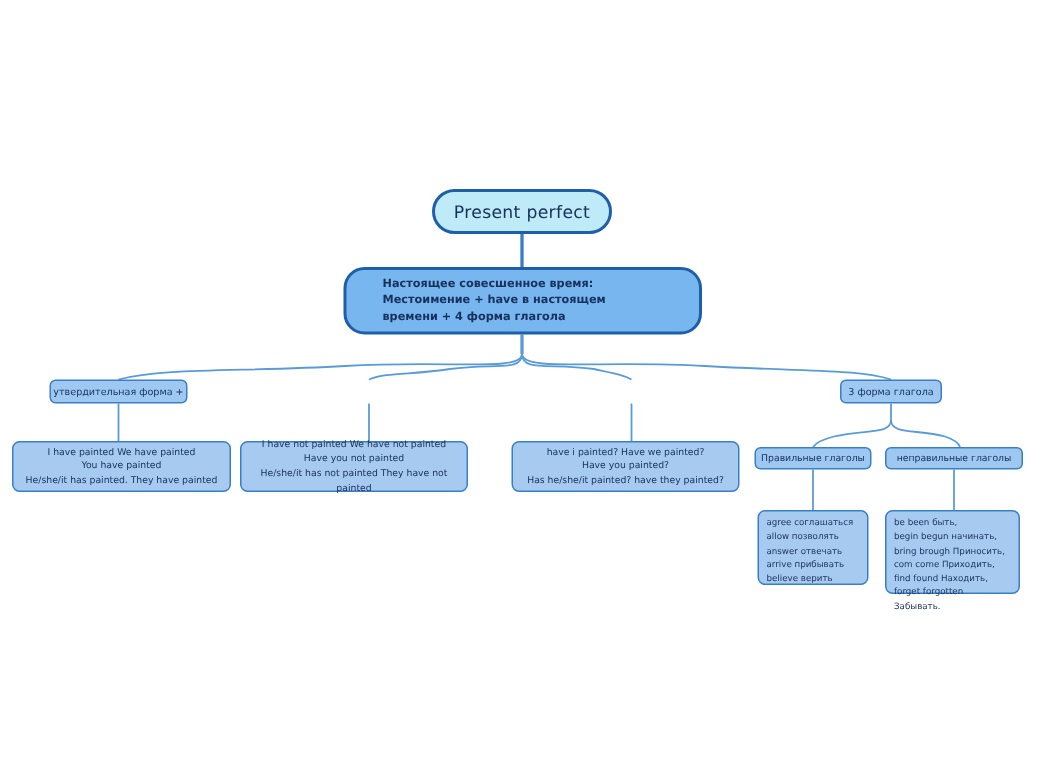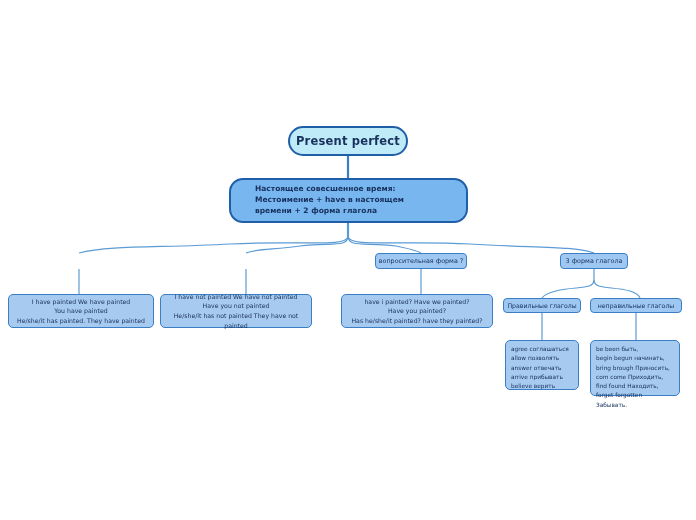--- a/index.html
+++ b/index.html
@@ -36,21 +36,21 @@
   
   .node-root {
     left: 288px;
     top: 126px;
     width: 120px;
     height: 30px;
     background: #bfeaf7;
     border: 2px solid #1f5fa8;
     border-radius: 15px;
     font-size: 11.5px;
-    font-weight: bold;
+    font-weight: normal;
     letter-spacing: 0.2px;
   }
 
   
   .node-def {
     left: 229px;
     top: 178px;
     width: 239px;
     height: 45px;
     background: #78b6f0;
@@ -149,25 +149,25 @@
     <path d="M594,280 C594,290 612,286 630,291 C636,293 639,295 640,298" stroke="#5b9bd5" stroke-width="1.2" fill="none"></path>
 
     <path d="M542,313 L542,340" stroke="#5b9bd5" stroke-width="1.2" fill="none"></path>
     <path d="M636,313 L636,340" stroke="#5b9bd5" stroke-width="1.2" fill="none"></path>
   </svg>
 
   <div class="node node-root">Present perfect</div>
 
   <div class="node node-def" style="white-space: pre-line;">Настоящее совесшенное время:
 Местоимение + have в настоящем
-времени + 2 форма глагола</div>
+времени + 4 форма глагола</div>
+
+  <div class="node node-cat cat-aff">утвердительная форма +</div>
 
 
-
-  <div class="node node-cat cat-que">вопросительная форма ?</div>
 
   <div class="node node-cat cat-verb">3 форма глагола</div>
 
   <div class="node node-leaf leaf-aff">I have painted     We have painted
 You have painted
 He/she/it has painted. They have painted</div>
 
   <div class="node node-leaf leaf-neg">I have not painted    We have not painted
 Have you not painted
 He/she/it has not painted       They have not painted</div>

